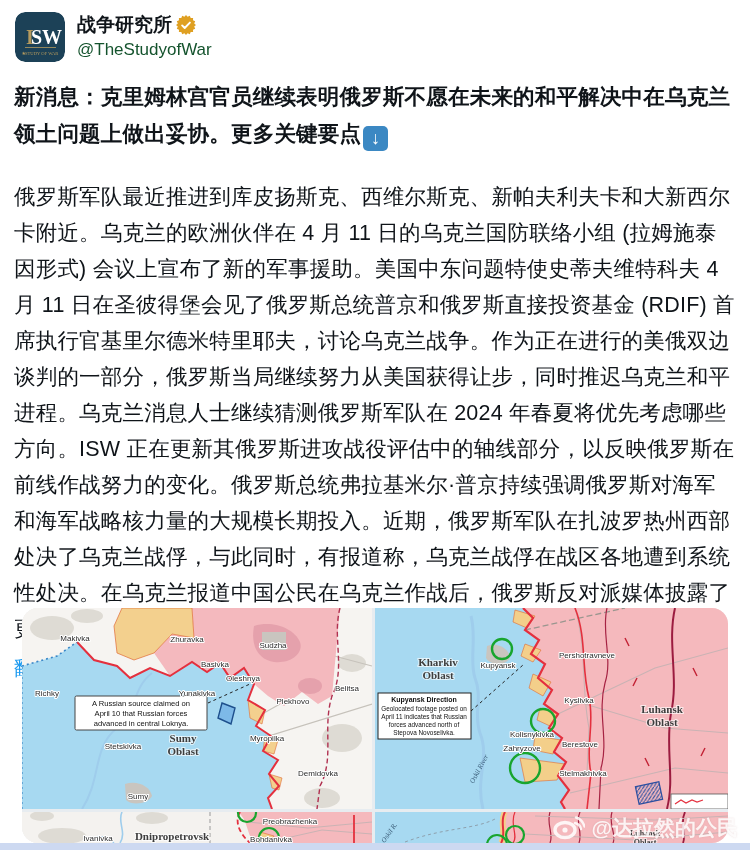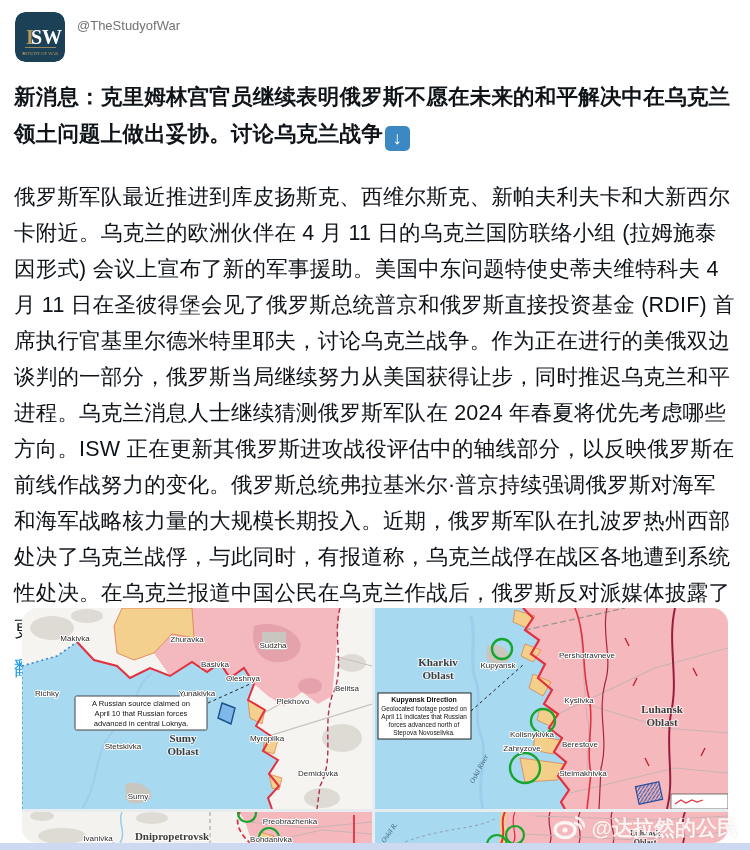--- a/index.html
+++ b/index.html
@@ -6,21 +6,21 @@
   body{
     width:750px;height:850px;overflow:hidden;position:relative;
     background:#ffffff;color:#0f1419;
     font-family:"Liberation Sans","DejaVu Sans",sans-serif;
   }
   .header{display:flex;align-items:flex-start;padding:12px 14px 0 15px;}
   .avatar{width:50px;height:50px;border-radius:10px;overflow:hidden;flex:0 0 auto;cursor:pointer;}
   .id-block{margin-left:12px;padding-top:1px;}
   .name-row{display:flex;align-items:center;gap:4px;}
   .display-name{font-size:19px;font-weight:bold;color:#0f1419;line-height:24px;}
-  .handle{font-size:13px;color:#737373;line-height:24px;margin-top:1px;}
+  .handle{font-size:17px;color:#14532d;line-height:24px;margin-top:1px;}
   .post-text{padding:0 14px;font-size:21.5px;line-height:37px;letter-spacing:.2px;}
   .headline{margin:17px 0 0 0;font-weight:bold;}
   .body-para{margin:26px 0 0 0;line-height:36px;font-weight:normal;}
   .emoji-box{
     display:inline-flex;align-items:center;justify-content:center;
     width:25px;height:25px;border-radius:5px;background:#3b88c3;color:#ffffff;
     font-size:18px;font-weight:bold;vertical-align:-3px;margin-left:2px;line-height:1;
   }
   .translate-link{
     display:inline-block;margin:8px 0 0 14px;font-size:20px;color:#1d9bf0;cursor:pointer;text-decoration:none;
@@ -58,27 +58,34 @@
     <svg width="50" height="50" viewBox="0 0 50 50">
       <rect x="0" y="0" width="50" height="50" rx="10" fill="#1c4157"></rect>
       <text x="11" y="32" class="logo-line1" fill="#b49a5e">I</text>
       <text x="16" y="32" class="logo-line1" fill="#ffffff">SW</text>
       <line x1="10" y1="35.5" x2="41" y2="35.5" stroke="#b49a5e" stroke-width="0.8"></line>
       <text x="10" y="42.5" font-size="4.6" fill="#b49a5e" font-family="Liberation Serif, serif">STUDY OF WAR</text>
       <text x="6.5" y="43" font-size="5" fill="#b49a5e">★</text>
     </svg>
   </div>
   <div class="id-block">
+    <div class="name-row">
+      <span class="display-name">战争研究所</span>
+      <svg width="20" height="20" viewBox="0 0 20 20">
+        <polygon fill="#dfa022" points="20,10 18.2,11.6 19.2,13.8 17,14.7 17.1,17.1 14.7,17 13.8,19.2 11.6,18.2 10,20 8.4,18.2 6.2,19.2 5.3,17 2.9,17.1 3,14.7 0.8,13.8 1.8,11.6 0,10 1.8,8.4 0.8,6.2 3,5.3 2.9,2.9 5.3,3 6.2,0.8 8.4,1.8 10,0 11.6,1.8 13.8,0.8 14.7,3 17.1,2.9 17,5.3 19.2,6.2 18.2,8.4"></polygon>
+        <path d="M6.1,10.4 l2.6,2.6 l5.2,-5.4" fill="none" stroke="#ffffff" stroke-width="1.9" stroke-linecap="round" stroke-linejoin="round"></path>
+      </svg>
+    </div>
     <div class="handle">@TheStudyofWar</div>
   </div>
 </div>
 
 
 <div class="post-text">
-  <p class="headline"><span>新消息：克里姆林宫官员继续表明俄罗斯不愿在未来的和平解决中在乌克兰领土问题上做出妥协。讨论乌克兰战争</span><span class="emoji-box">↓</span></p>
+  <p class="headline"><span>新消息：克里姆林宫官员继续表明俄罗斯不愿在未来的和平解决中在乌克兰领土问题上做出妥协。更多关键要点</span><span class="emoji-box">↓</span></p>
   <p class="body-para">俄罗斯军队最近推进到库皮扬斯克、西维尔斯克、新帕夫利夫卡和大新西尔卡附近。乌克兰的欧洲伙伴在 4 月 11 日的乌克兰国防联络小组 (拉姆施泰因形式) 会议上宣布了新的军事援助。美国中东问题特使史蒂夫维特科夫 4 月 11 日在圣彼得堡会见了俄罗斯总统普京和俄罗斯直接投资基金 (RDIF) 首席执行官基里尔德米特里耶夫，讨论乌克兰战争。作为正在进行的美俄双边谈判的一部分，俄罗斯当局继续努力从美国获得让步，同时推迟乌克兰和平进程。乌克兰消息人士继续猜测俄罗斯军队在 2024 年春夏将优先考虑哪些方向。ISW 正在更新其俄罗斯进攻战役评估中的轴线部分，以反映俄罗斯在前线作战努力的变化。俄罗斯总统弗拉基米尔·普京持续强调俄罗斯对海军和海军战略核力量的大规模长期投入。近期，俄罗斯军队在扎波罗热州西部处决了乌克兰战俘，与此同时，有报道称，乌克兰战俘在战区各地遭到系统性处决。在乌克兰报道中国公民在乌克兰作战后，俄罗斯反对派媒体披露了更多有关俄罗斯招募中国公民赴乌克兰服役的细节。</p>
 </div>
 <a class="translate-link">翻译帖子</a>
 
 
 <div class="media-grid">
 
   <div class="media-cell">
     <svg width="350" height="201" viewBox="0 0 350 201">
       <rect width="350" height="201" fill="#f6f4f1"></rect>

